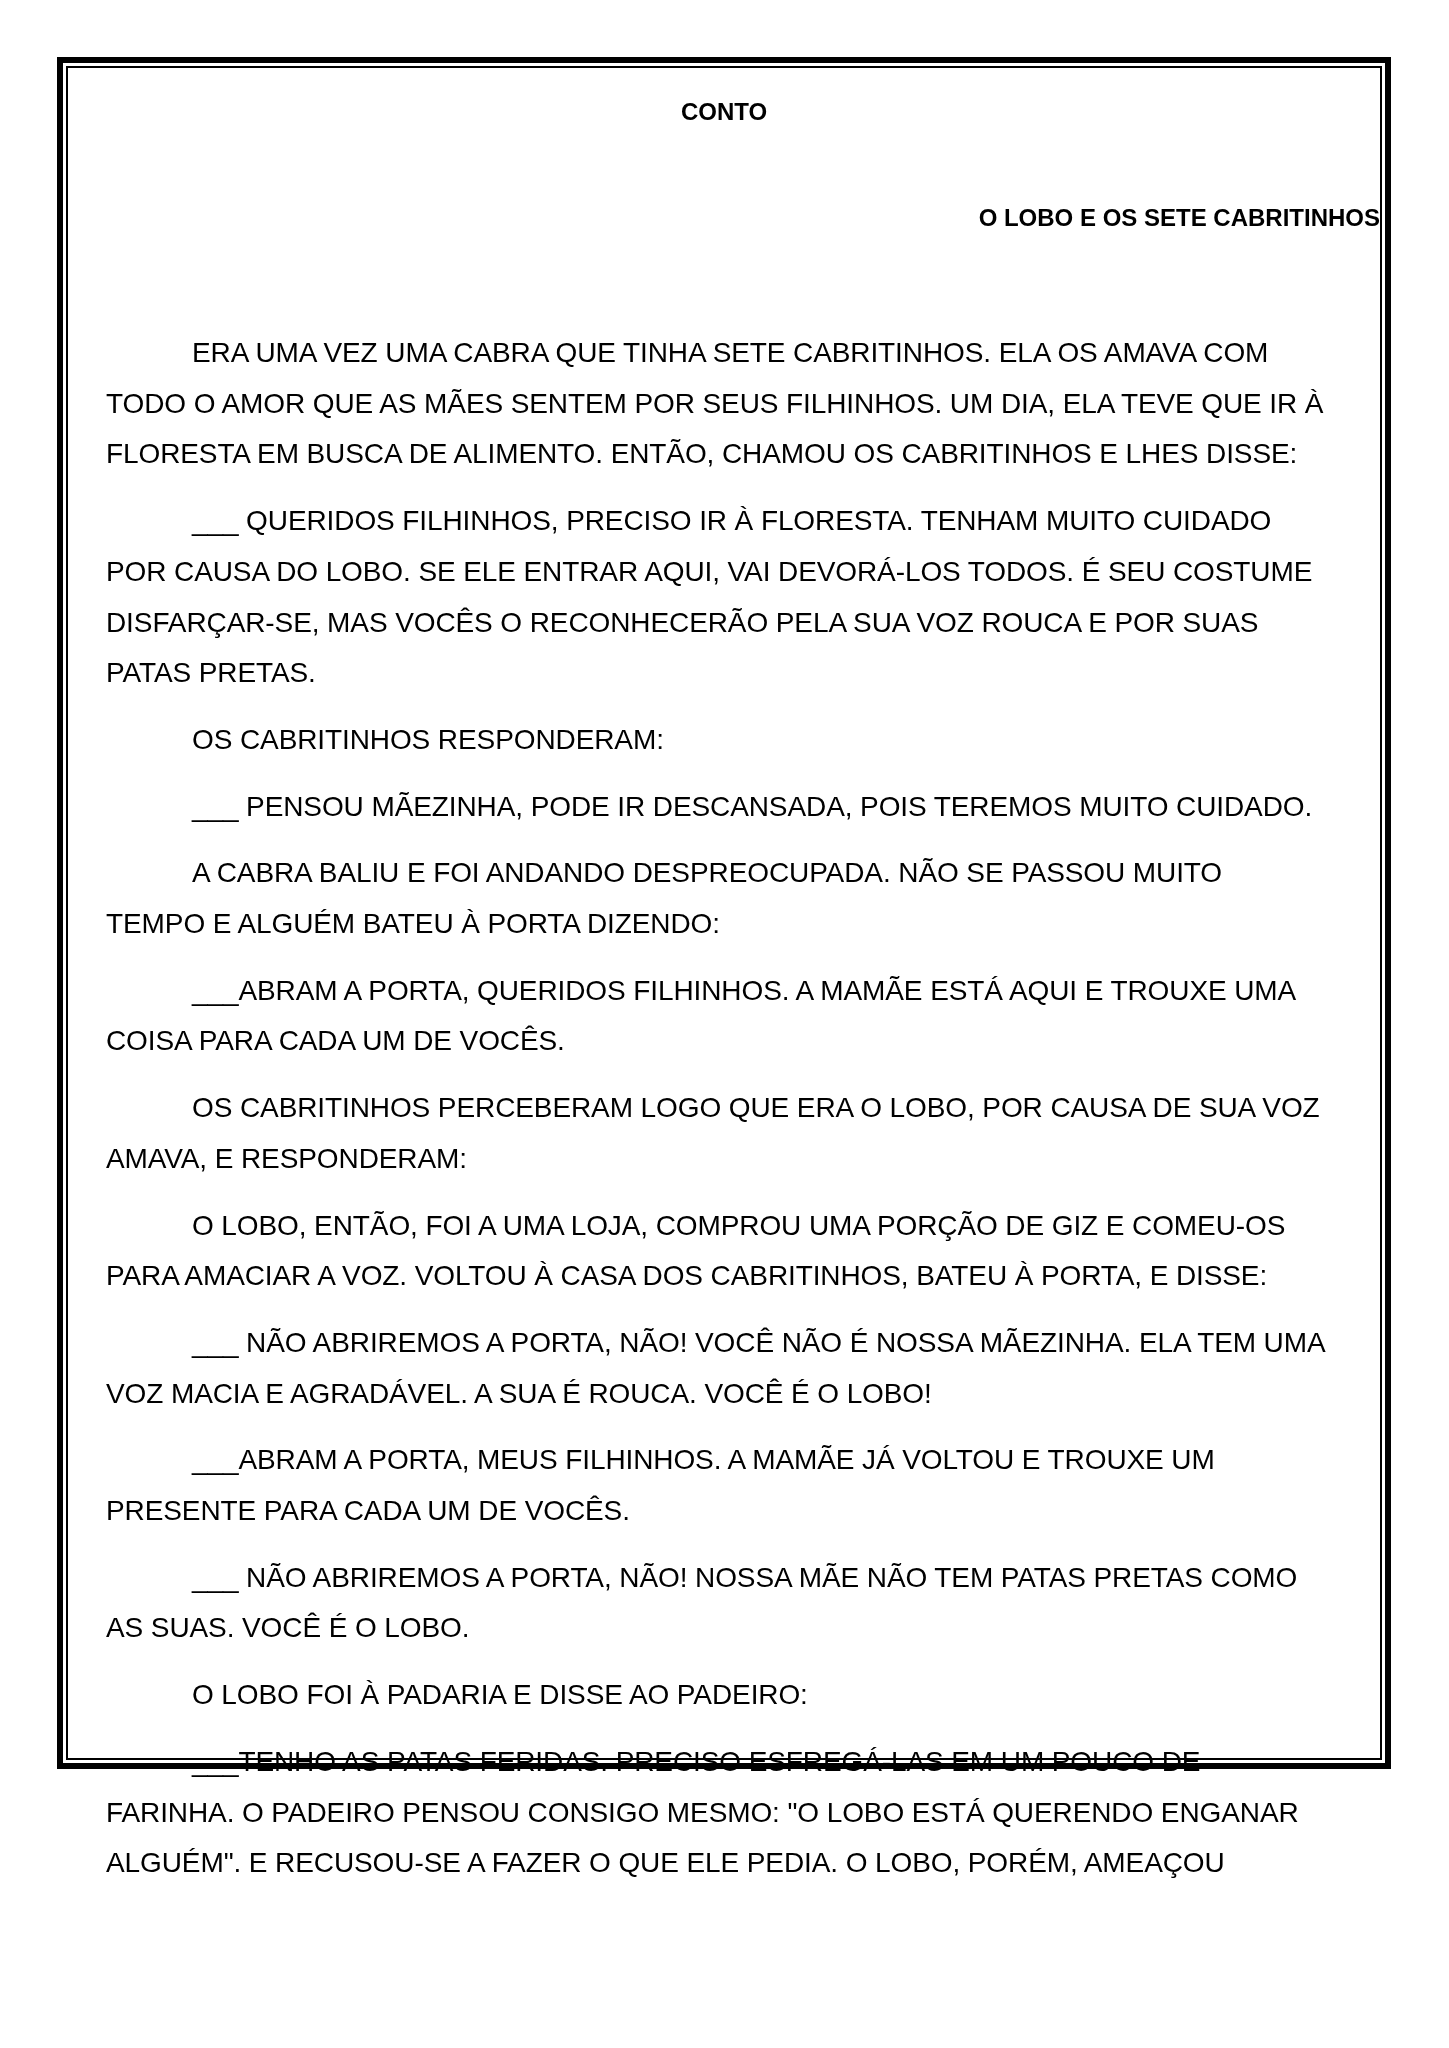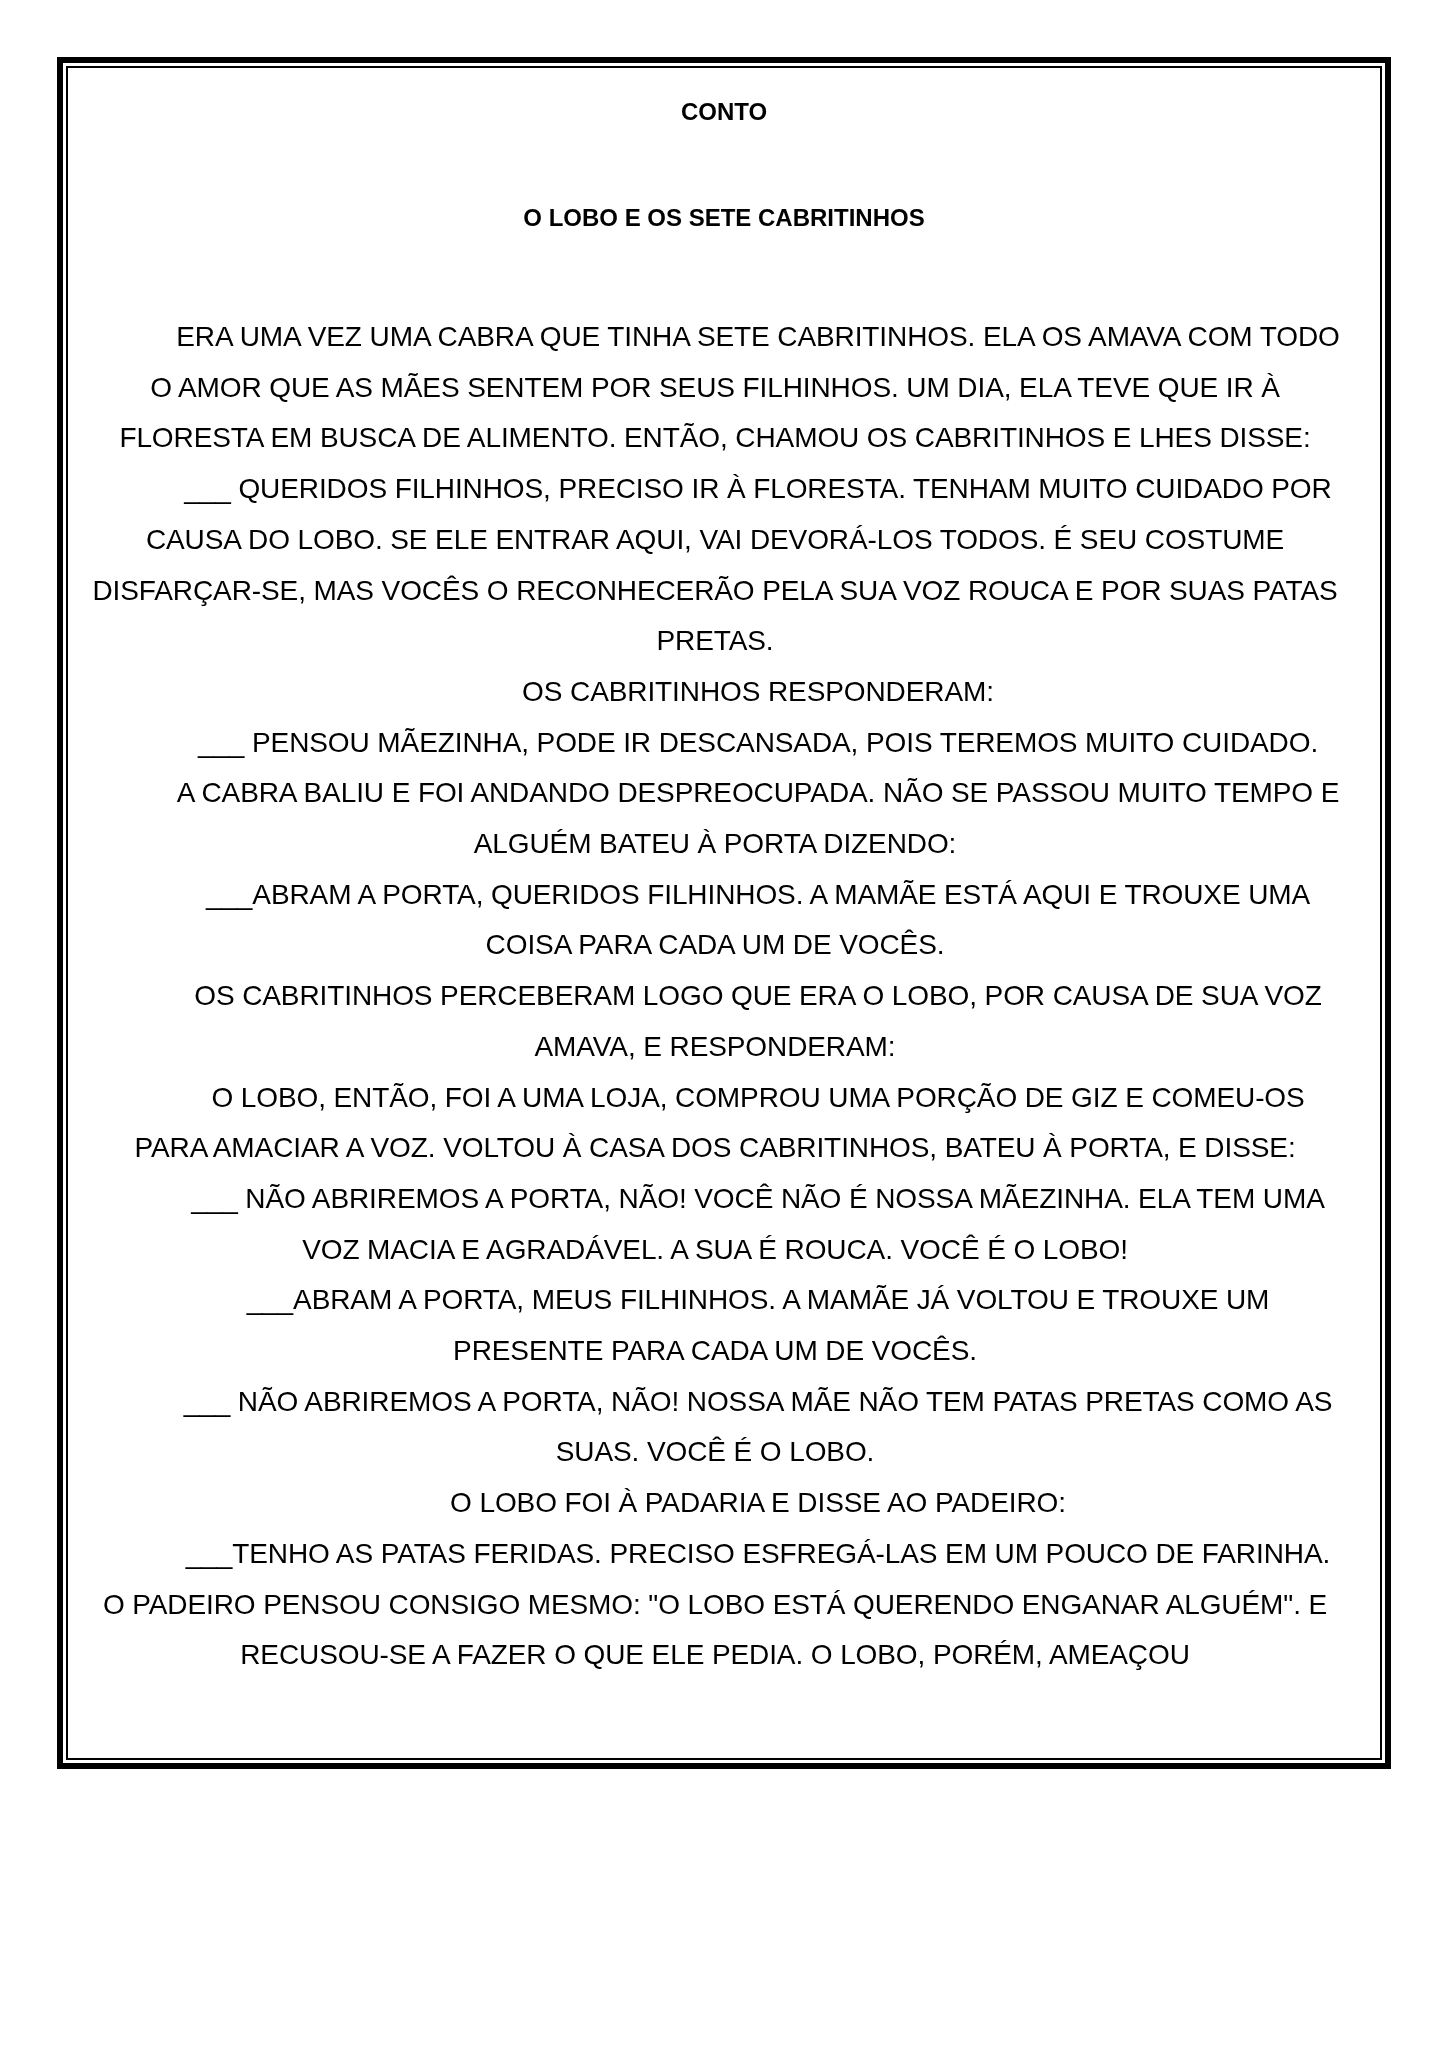--- a/index.html
+++ b/index.html
@@ -38,34 +38,34 @@
       position: absolute;
       left: 0;
       right: 0;
       text-align: center;
       font-weight: bold;
       font-size: 24px;
       line-height: 30px;
       margin: 0;
     }
     .heading-conto { top: 29px; }
-    .heading-title { top: 135px; }
+    .heading-title { top: 135px; text-align: right; }
     .story {
       position: absolute;
       left: 22px;
       right: 40px;
       top: 244px;
       font-size: 28px;
       line-height: 50.7px;
       letter-spacing: -0.1px;
     }
     .story p {
-      margin: 0;
+      margin: 16px;
       text-indent: 86px;
-      text-align: center;
+      text-align: left;
     }
   </style>
 </head>
 <body>
 
 <div class="frame-outer">
   <div class="frame-inner">
     <h2 class="heading heading-conto">CONTO</h2>
     <h1 class="heading heading-title">O LOBO E OS SETE CABRITINHOS</h1>
     <div class="story">

